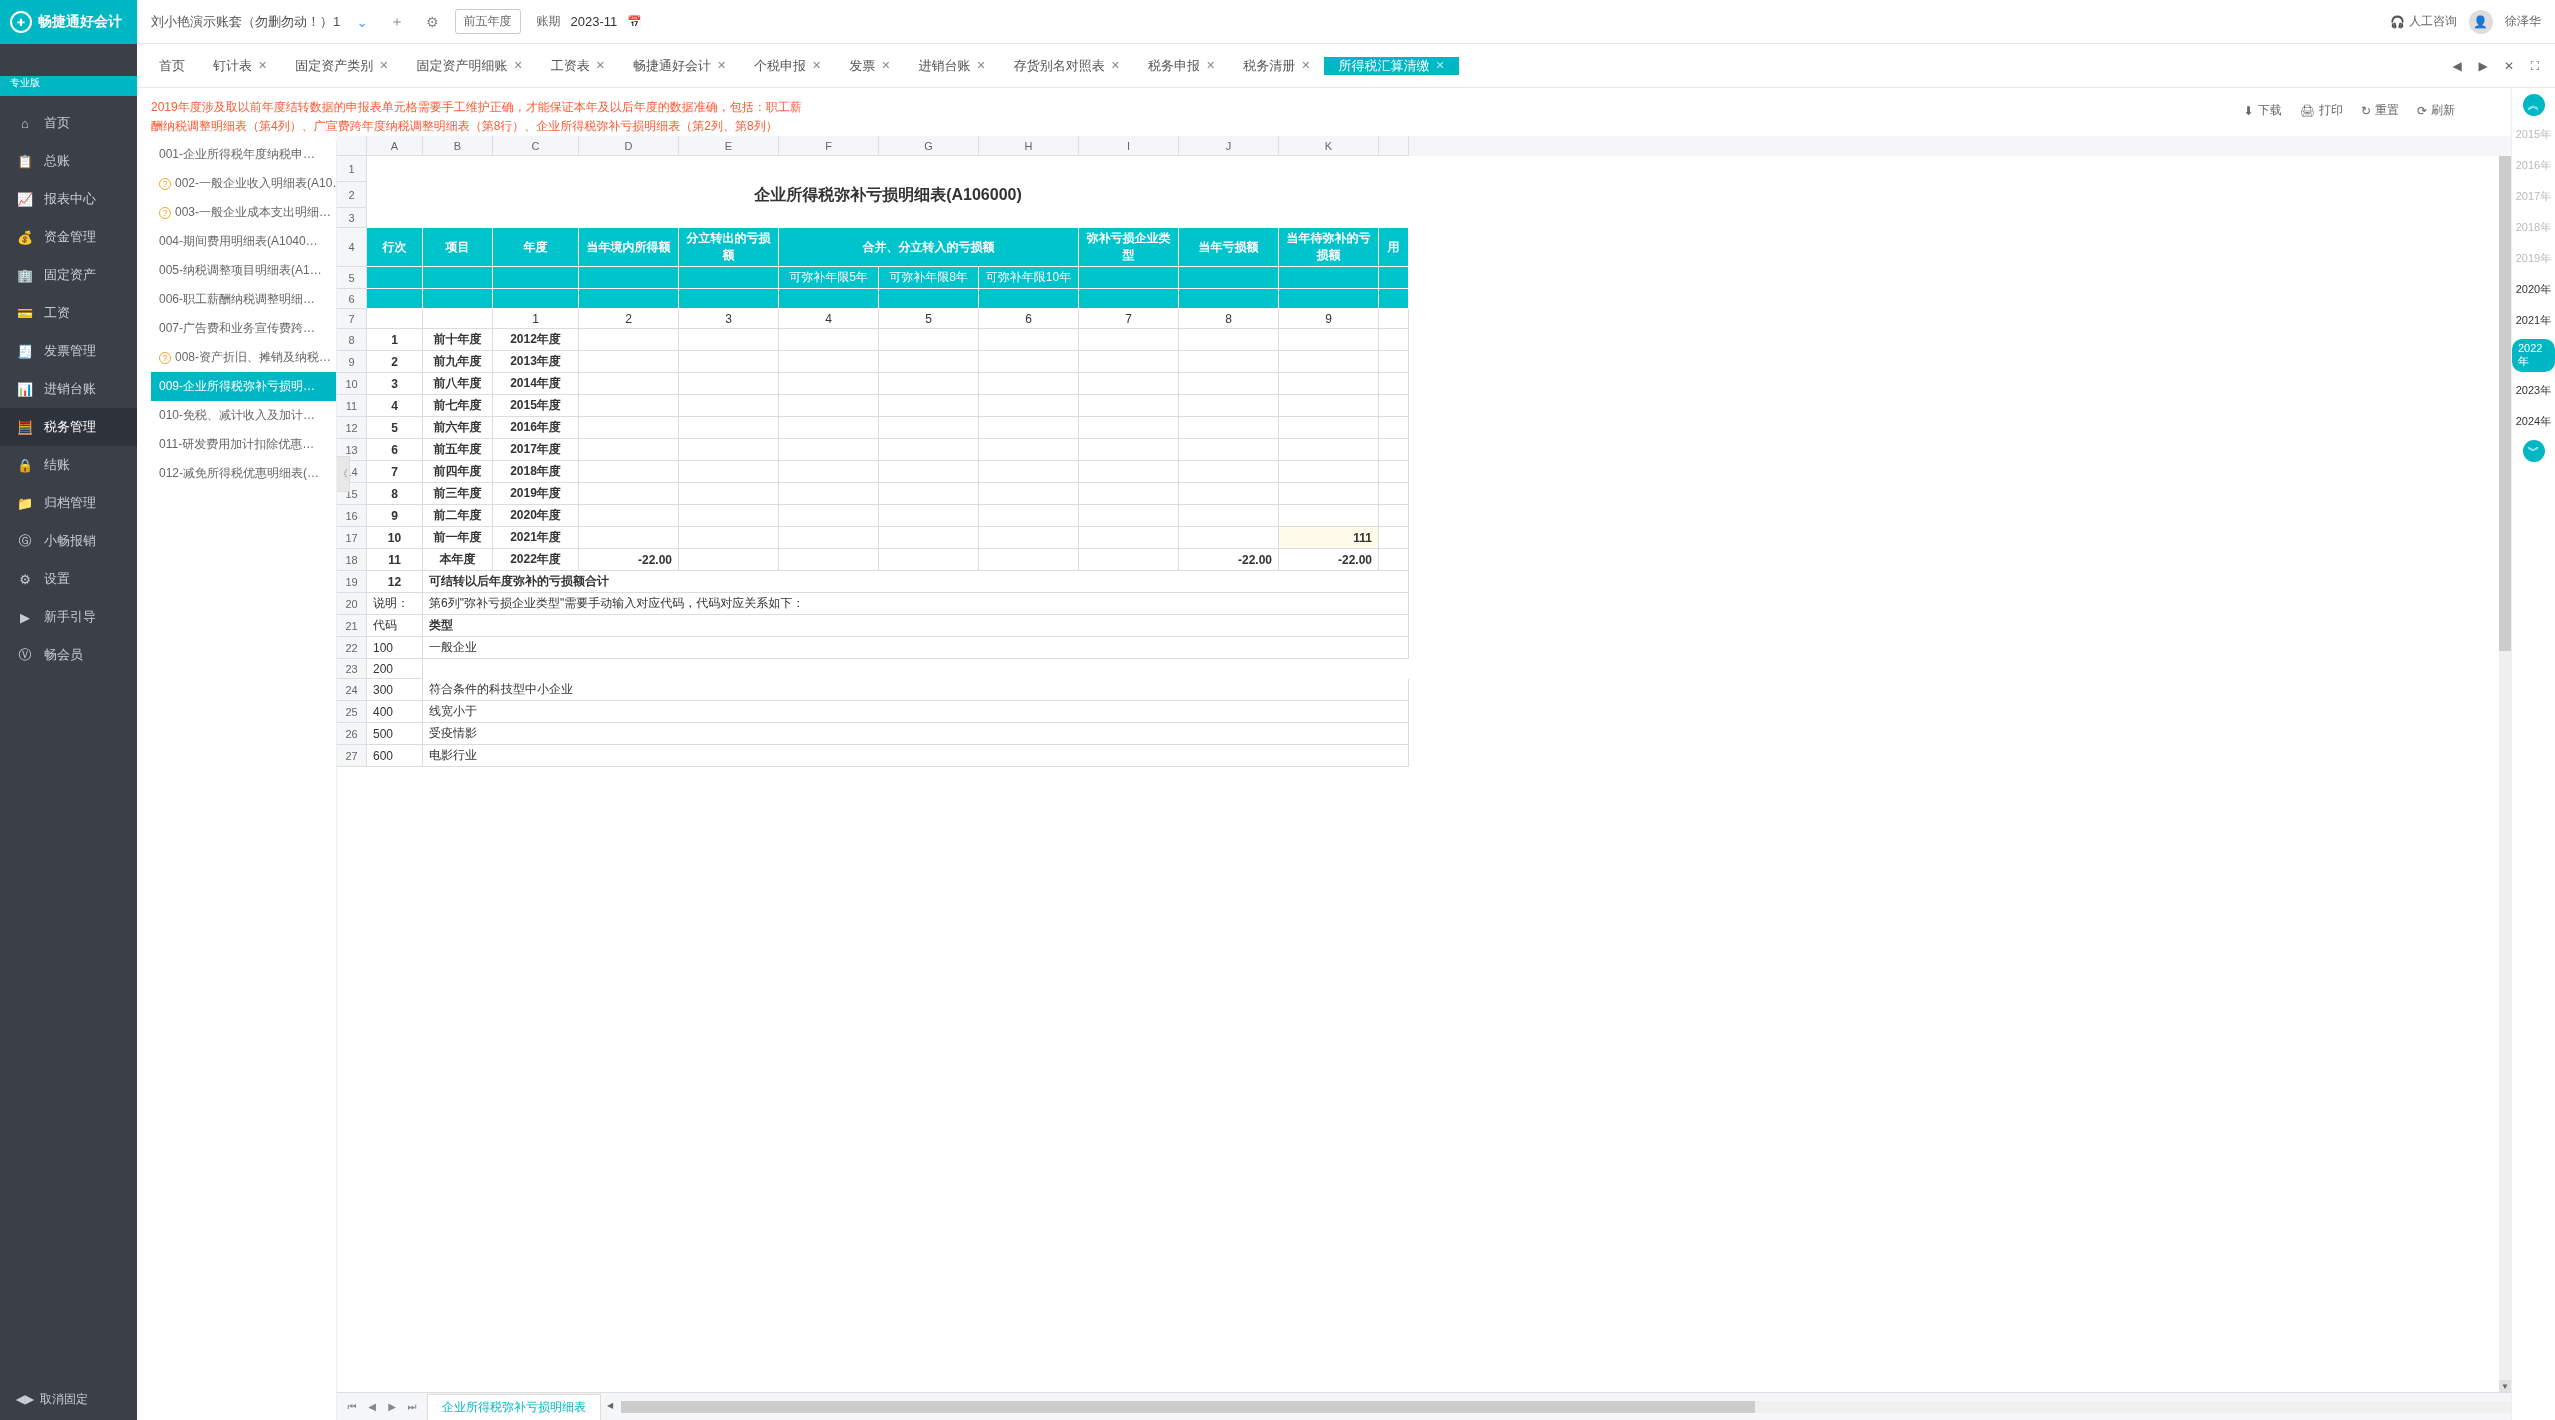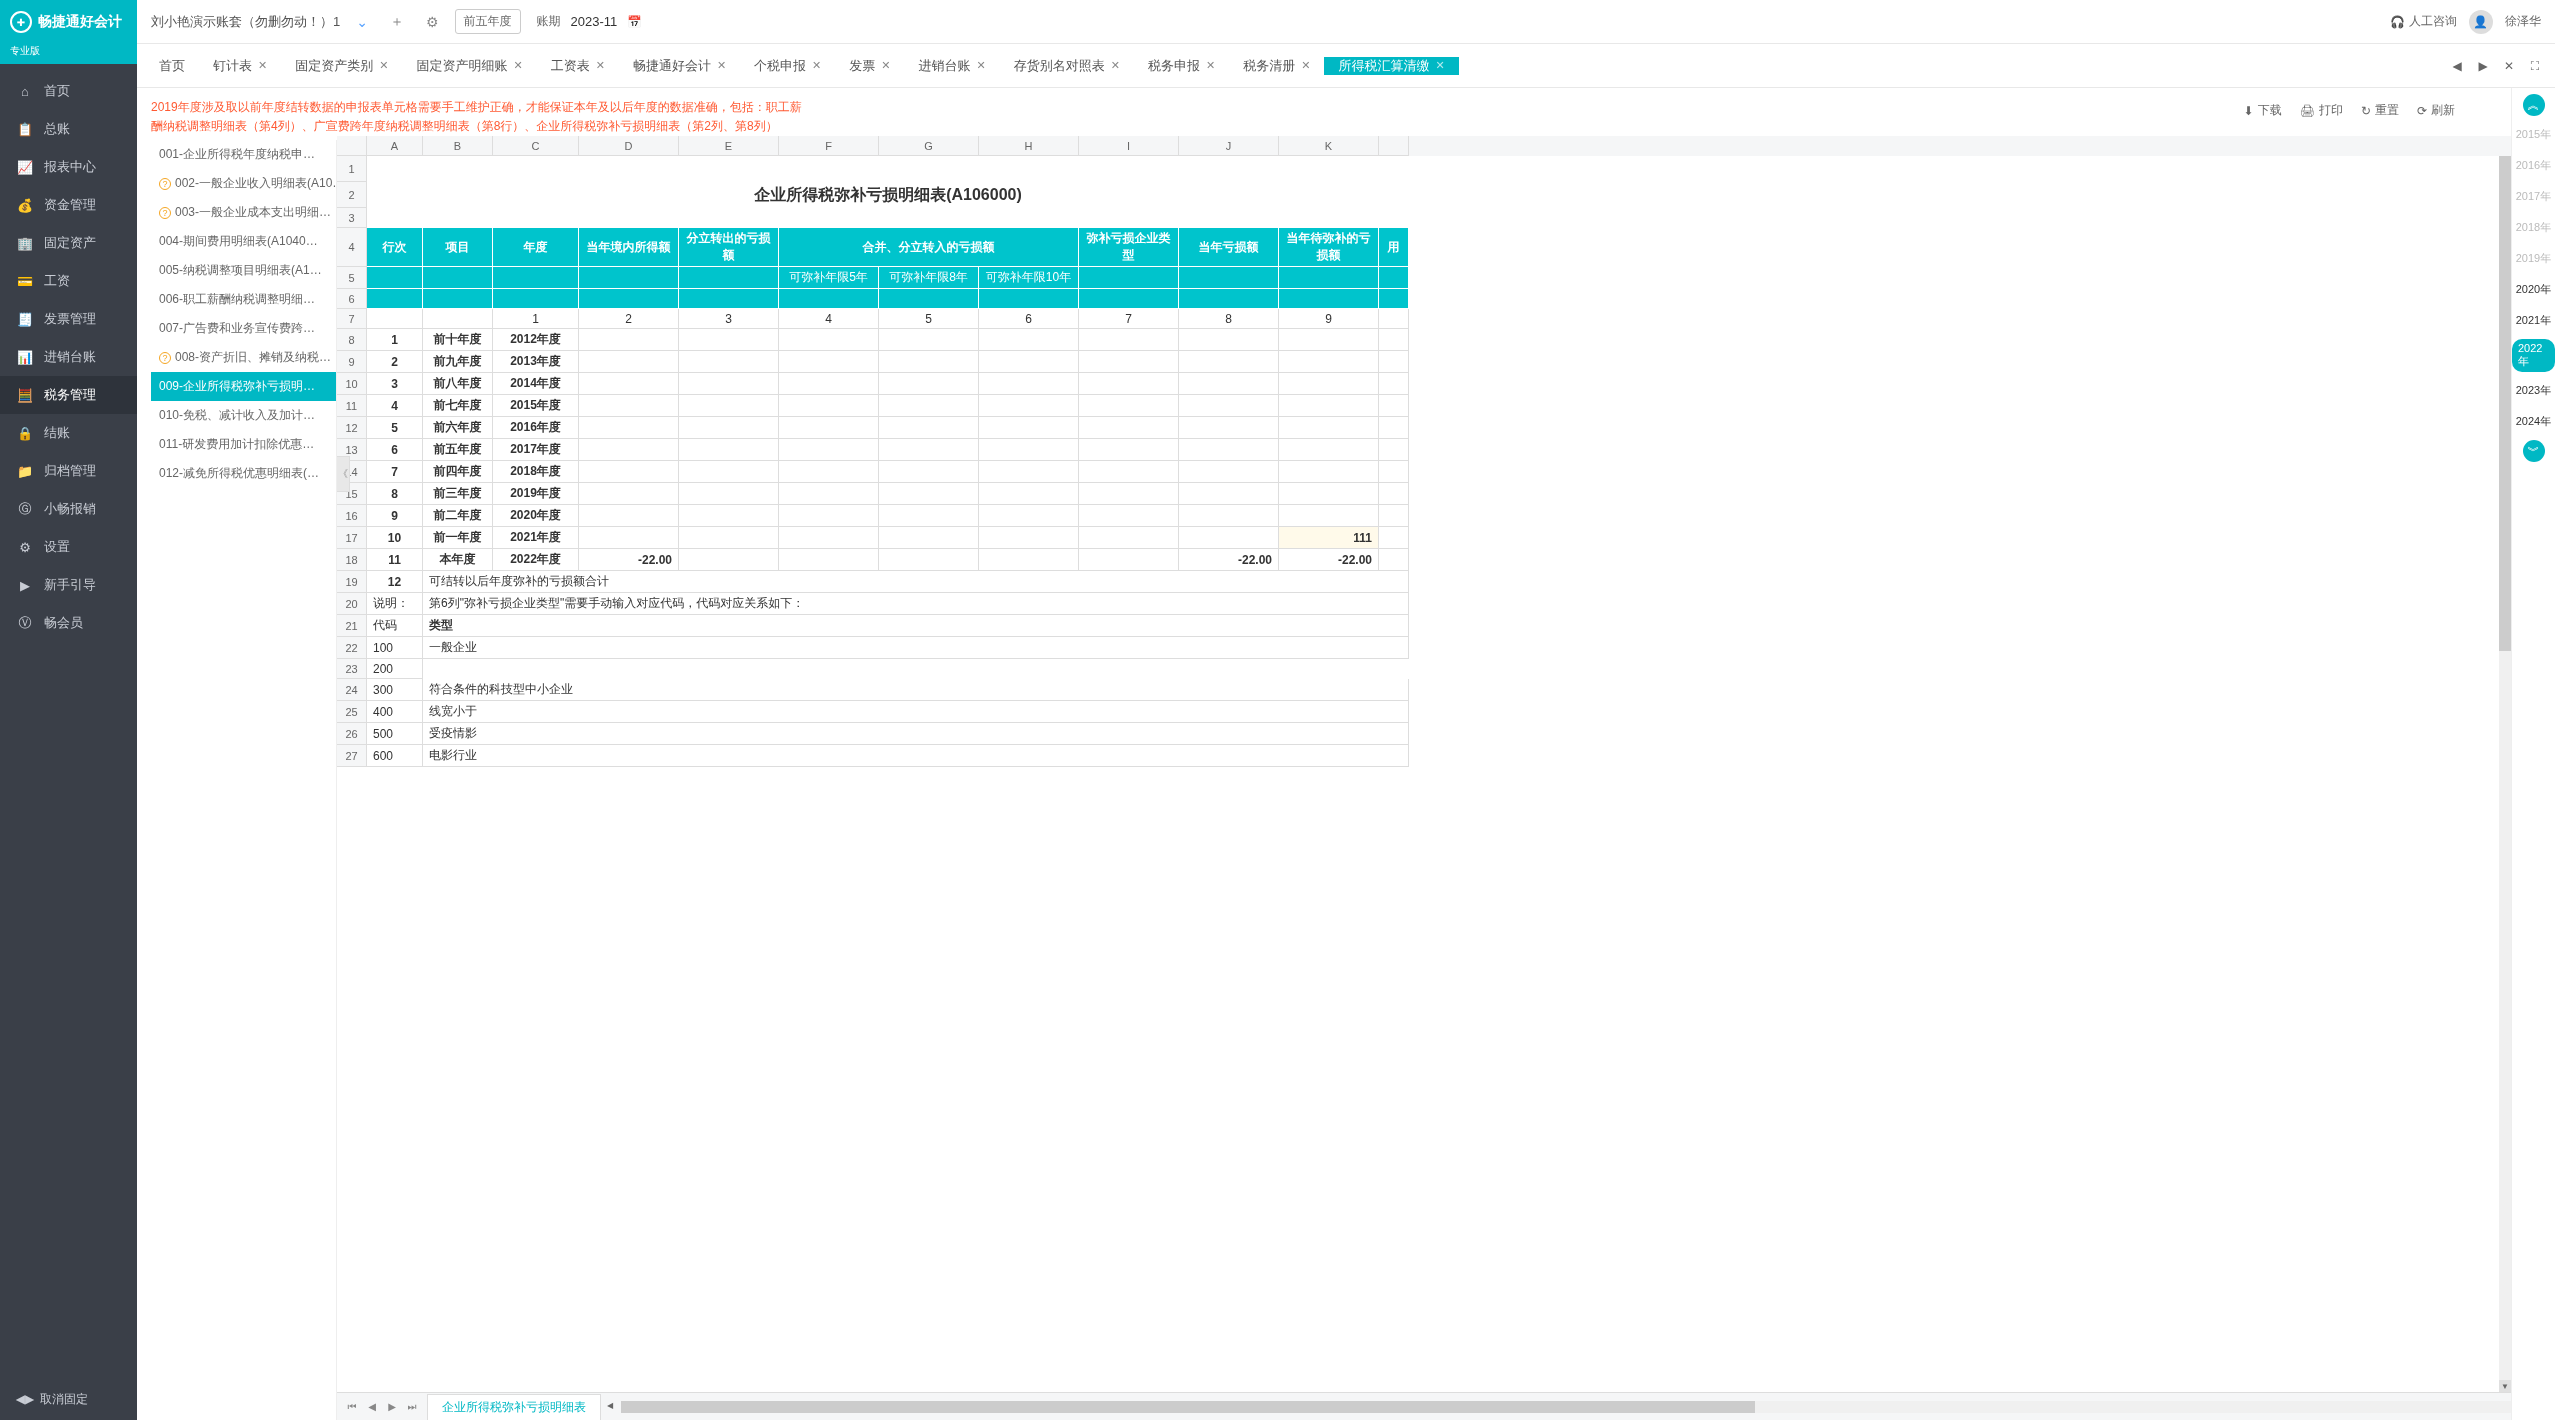--- a/index.html
+++ b/index.html
@@ -101,21 +101,21 @@
 </head>
 <body>
 
 <div class="app">
 
   <div class="sidebar">
     <div class="logo">
       <span class="logo-icon">✚</span>
       <span class="logo-text">畅捷通好会计</span>
     </div>
-    <div style="background:#00b8c4;padding:0 10px 6px;color:#fff;font-size:10px;">专业版</div>
+    <div style="background:#00b8c4;padding:0 10px 6px;color:#fff;font-size:10px;margin-top:32px;">专业版</div>
     <div class="nav" id="nav">
         <div class="nav-item">
           <span class="nav-icon">⌂</span>
           <span>首页</span>
         </div>
         <div class="nav-item">
           <span class="nav-icon">📋</span>
           <span>总账</span>
         </div>
         <div class="nav-item">
@@ -579,21 +579,21 @@
                     <div class="cell w-g "></div>
                     <div class="cell w-h "></div>
                     <div class="cell w-i "></div>
                     <div class="cell w-j right">-22.00</div>
                     <div class="cell w-k right">-22.00</div>
                     <div class="cell w-l "></div>
                   </div>
                   <div class="row data-row">
                     <div class="row-h">19</div>
                     <div class="cell w-a center">12</div>
-                    <div class="cell" style="width:986px;font-weight:normal">可结转以后年度弥补的亏损额合计</div>
+                    <div class="cell" style="width:986px;font-weight:bold">可结转以后年度弥补的亏损额合计</div>
                   </div>
                   <div class="row ">
                     <div class="row-h">20</div>
                     <div class="cell w-a center">说明：</div>
                     <div class="cell" style="width:986px;border-right:1px solid #ddd;">第6列"弥补亏损企业类型"需要手动输入对应代码，代码对应关系如下：</div>
                   </div>
                   <div class="row ">
                     <div class="row-h">21</div>
                     <div class="cell w-a center">代码</div>
                     <div class="cell" style="width:986px;border-right:1px solid #ddd;font-weight:bold">类型</div>

